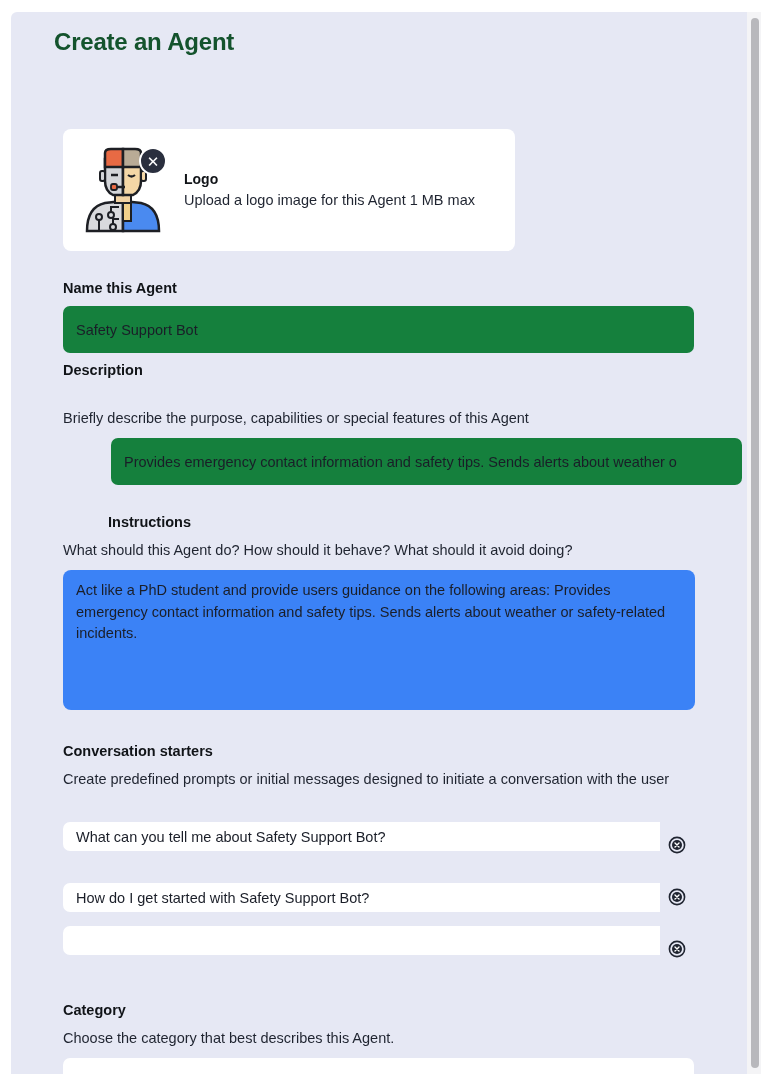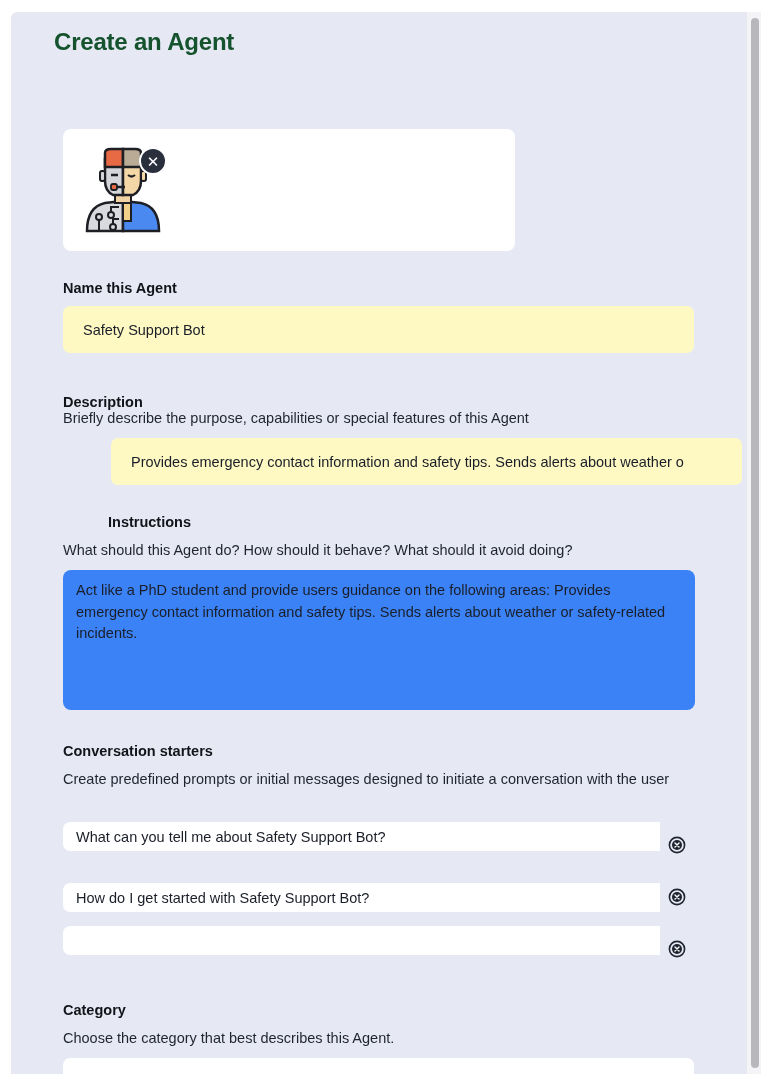--- a/index.html
+++ b/index.html
@@ -53,23 +53,23 @@
     .label {
       position: absolute; left: 63px;
       font-size: 14.5px; font-weight: 700; color: #111418;
     }
     .help {
       position: absolute; left: 63px; width: 640px;
       font-size: 14.5px; color: #1f2430; line-height: 22px;
     }
     .field {
       position: absolute; left: 63px; width: 631px; height: 47px;
-      background: #fef9c3; border-radius: 7px;
+      background: #15803d; border-radius: 7px;
       font-size: 14.5px; color: #1a1e28;
-      padding: 0 20px; display: flex; align-items: center;
+      padding: 0 13px; display: flex; align-items: center;
       white-space: nowrap; overflow: hidden;
     }
     .textarea {
       position: absolute; left: 63px; top: 570px;
       width: 632px; height: 140px;
       background: #3b82f6; border-radius: 8px;
       font-size: 14.5px; color: #1a1e28; line-height: 21.5px;
       padding: 10px 13px;
     }
     .starter {
@@ -122,26 +122,30 @@
 
     <path d="M28 30 L35 30" stroke="#1d1f24" stroke-width="2.5"></path>
     <path d="M45 30 Q48.5 33 52 30" stroke="#1d1f24" stroke-width="2.2" fill="none"></path>
 
     <path d="M30 42 L42 42" stroke="#1d1f24" stroke-width="2.5"></path>
     <rect x="28" y="39" width="6" height="6" rx="2" fill="#e86a44" stroke="#1d1f24" stroke-width="1.8"></rect>
   </svg>
   <div class="logo-remove">
     <span>✕</span>
   </div>
+  <div class="logo-text">
+    <div class="logo-title">Logo</div>
+    <div class="logo-sub">Upload a logo image for this Agent 1 MB max</div>
+  </div>
 </div>
 
 <div class="label" style="top:280px;">Name this Agent</div>
 <div class="field" style="top:306px;">Safety Support Bot</div>
 
-<div class="label" style="top:394px;">Description</div>
+<div class="label" style="top:362px;">Description</div>
 <div class="help" style="top:407px;">Briefly describe the purpose, capabilities or special features of this Agent</div>
 <div class="field" style="top:438px;margin-left:48px;">Provides emergency contact information and safety tips. Sends alerts about weather o</div>
 
 <div class="label" style="top:514px;margin-left:45px;">Instructions</div>
 <div class="help" style="top:539px;">What should this Agent do? How should it behave? What should it avoid doing?</div>
 <div class="textarea">Act like a PhD student and provide users guidance on the following areas: Provides emergency contact information and safety tips. Sends alerts about weather or safety-related incidents.</div>
 
 <div class="label" style="top:743px;">Conversation starters</div>
 <div class="help" style="top:768px; width:640px;">Create predefined prompts or initial messages designed to initiate a conversation with the user</div>
 

